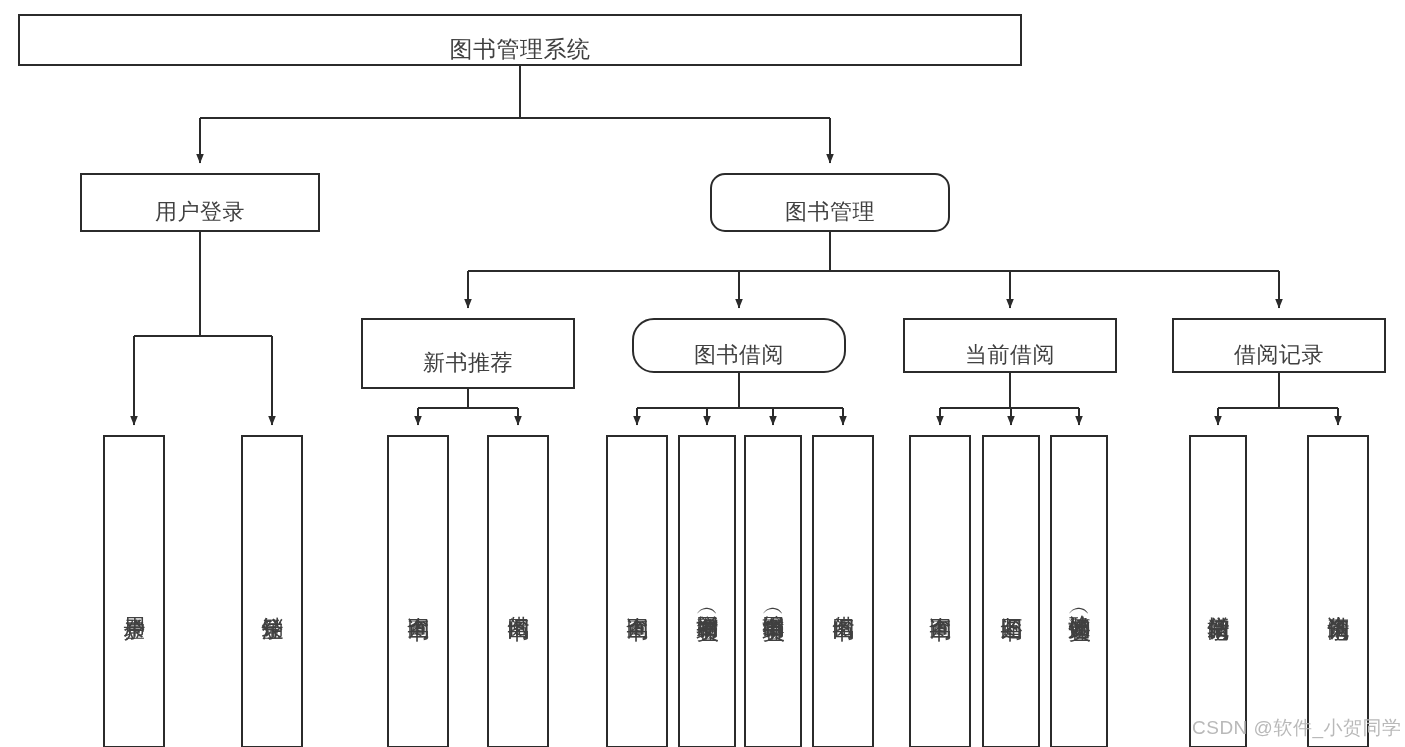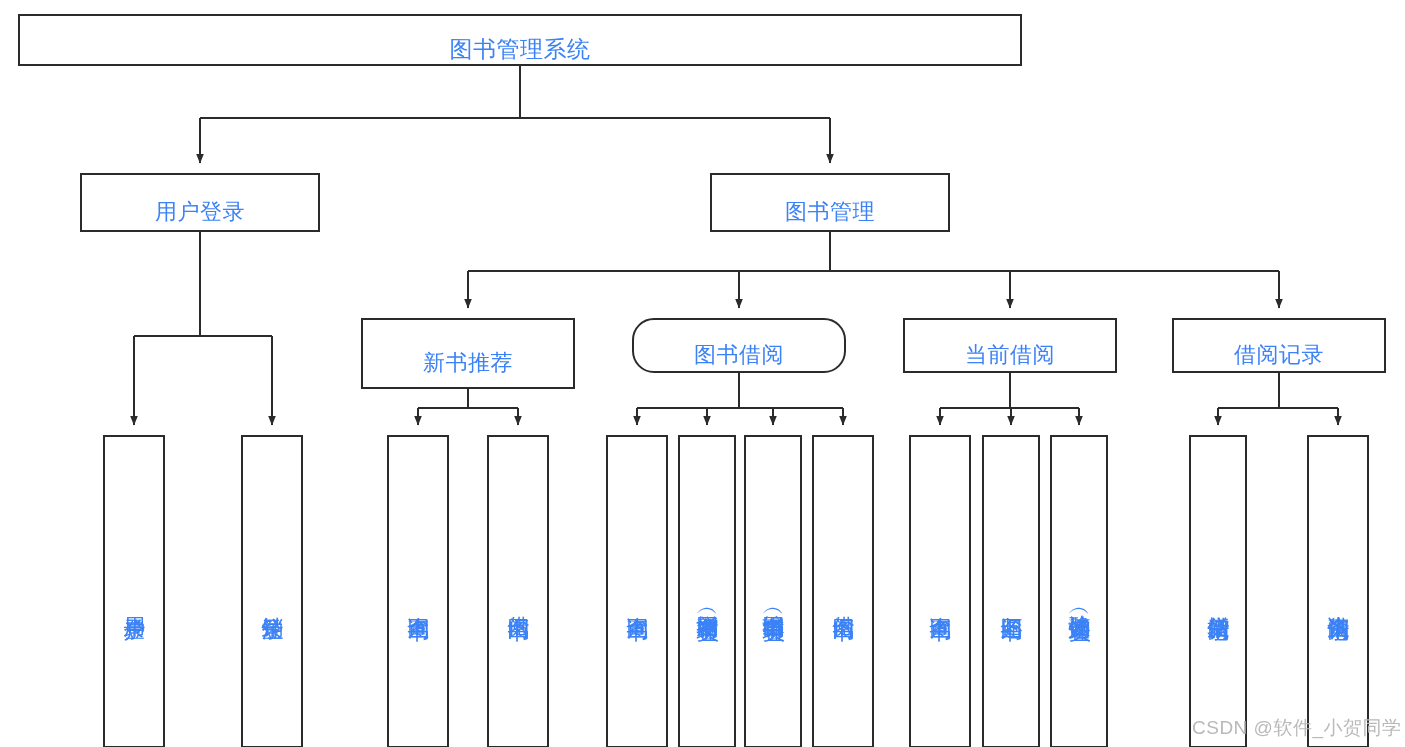--- a/index.html
+++ b/index.html
@@ -30,21 +30,21 @@
     position: absolute;
     box-sizing: border-box;
     background: #ffffff;
     border: 2px solid #2b2b2b;
     display: flex;
     align-items: center;
     justify-content: center;
     overflow: hidden;
   }
   .node-label {
-    color: #3b82f6;
+    color: #404040;
     text-align: center;
     line-height: 1.18;
     white-space: nowrap;
     letter-spacing: 0.5px;
     margin-top: 19px;
   }
   .node.root .node-label { font-size: 23px; }
   .node.level2 .node-label { font-size: 22px; }
   .node.leaf {
     align-items: center;
@@ -111,21 +111,21 @@
       <line x1="1218" y1="408" x2="1218" y2="425" stroke="#2b2b2b" stroke-width="2.6" shape-rendering="crispEdges" marker-end="url(#arrow-down)"></line>
       <line x1="1338" y1="408" x2="1338" y2="425" stroke="#2b2b2b" stroke-width="2.6" shape-rendering="crispEdges" marker-end="url(#arrow-down)"></line>
     </svg>
   <div id="node-layer">
       <div class="node root" style="left: 18px; top: 14px; width: 1004px; height: 52px;">
         <div class="node-label">图书管理系统</div>
       </div>
       <div class="node level2" style="left: 80px; top: 173px; width: 240px; height: 59px;">
         <div class="node-label">用户登录</div>
       </div>
-      <div class="node level2" style="left: 710px; top: 173px; width: 240px; height: 59px;">
+      <div class="node level2" style="left: 710px; top: 173px; width: 240px; height: 59px; border-radius: 15px;">
         <div class="node-label">图书管理</div>
       </div>
       <div class="node level2" style="left: 361px; top: 318px; width: 214px; height: 71px;">
         <div class="node-label">新书推荐</div>
       </div>
       <div class="node level2" style="left: 632px; top: 318px; width: 214px; height: 55px; border-radius: 22px;">
         <div class="node-label">图书借阅</div>
       </div>
       <div class="node level2" style="left: 903px; top: 318px; width: 214px; height: 55px;">
         <div class="node-label">当前借阅</div>

